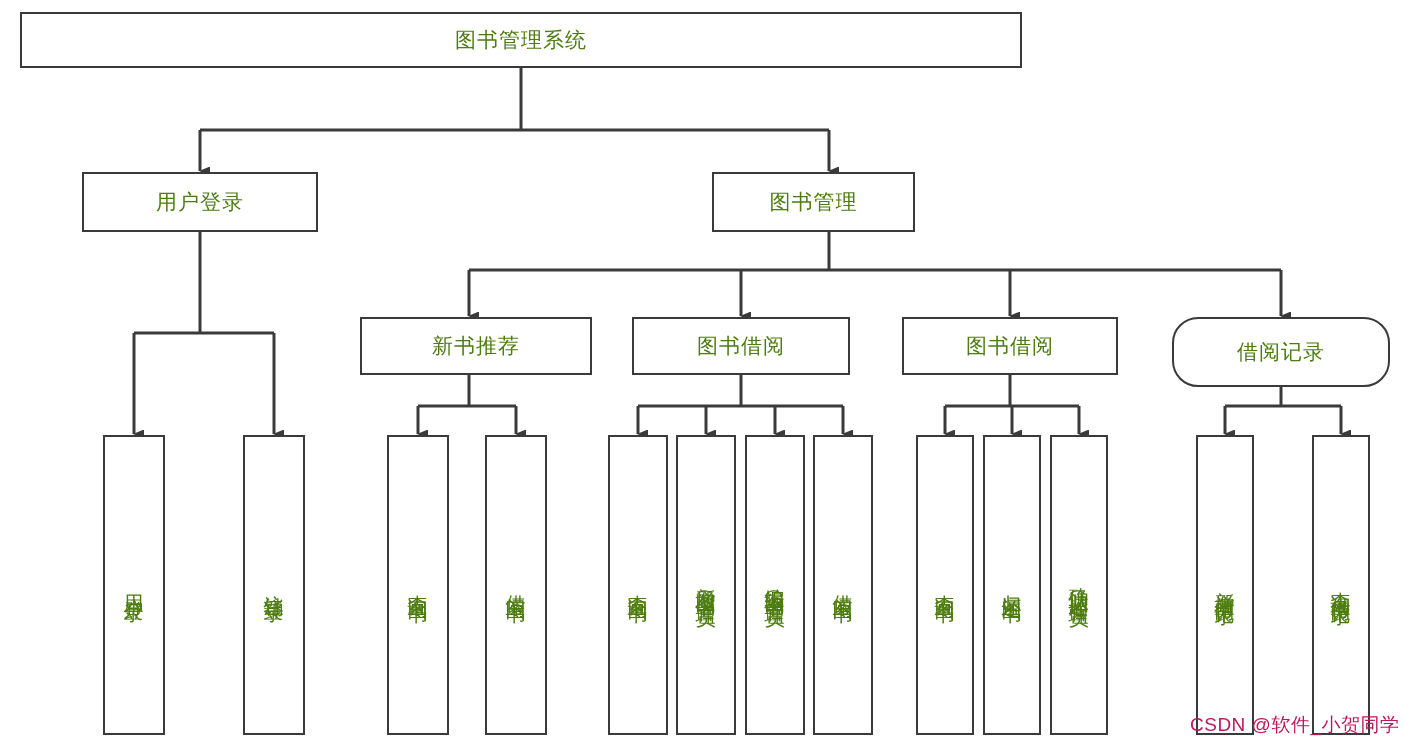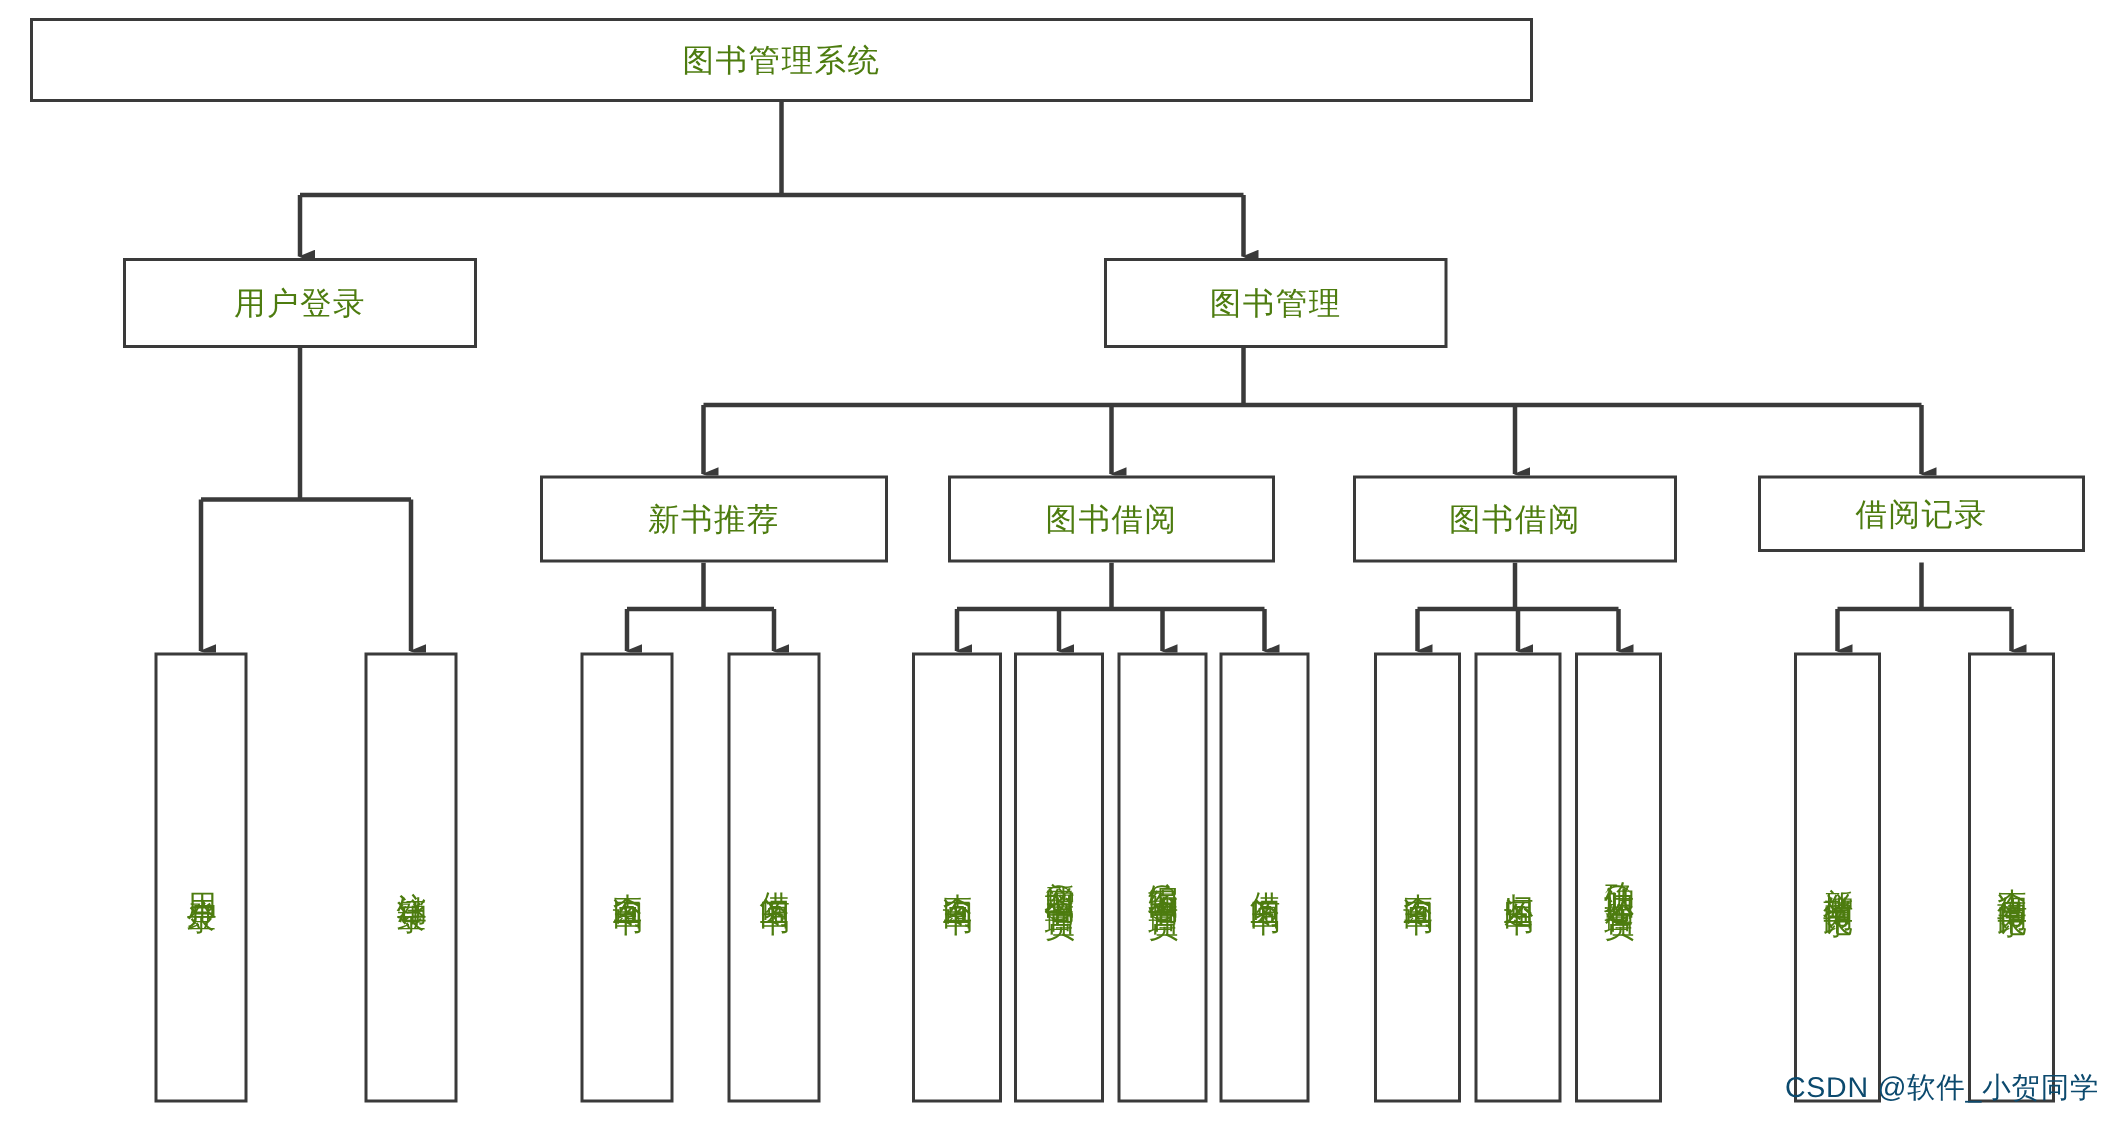--- a/index.html
+++ b/index.html
@@ -49,21 +49,21 @@
     line-height: 1;
     white-space: nowrap;
   }
   .node-label {
     display: block;
     pointer-events: none;
   }
   .watermark {
     position: absolute;
     font-size: 19px;
-    color: #0c4a6e;
+    color: #be185d;
     white-space: nowrap;
     letter-spacing: 0.5px;
   }
 </style>
 </head>
 <body>
 
 <div id="diagram-root">
 
   <svg class="connectors" viewBox="0 0 1405 747" xmlns="http://www.w3.org/2000/svg">
@@ -109,33 +109,33 @@
       </g>
   </svg>
 
   <div id="nodes-layer">
       <div class="node horizontal" style="left: 20px; top: 12px; width: 1002px; height: 56px;">
         <span class="node-label">图书管理系统</span>
       </div>
       <div class="node horizontal" style="left: 82px; top: 172px; width: 236px; height: 60px;">
         <span class="node-label">用户登录</span>
       </div>
-      <div class="node horizontal" style="left: 736px; top: 172px; width: 229px; height: 60px;">
+      <div class="node horizontal" style="left: 712px; top: 172px; width: 203px; height: 60px;">
         <span class="node-label">图书管理</span>
       </div>
       <div class="node horizontal" style="left: 360px; top: 317px; width: 232px; height: 58px;">
         <span class="node-label">新书推荐</span>
       </div>
       <div class="node horizontal" style="left: 632px; top: 317px; width: 218px; height: 58px;">
         <span class="node-label">图书借阅</span>
       </div>
       <div class="node horizontal" style="left: 902px; top: 317px; width: 216px; height: 58px;">
         <span class="node-label">图书借阅</span>
       </div>
-      <div class="node horizontal" style="left: 1172px; top: 317px; width: 218px; height: 51px;">
+      <div class="node horizontal" style="left: 1172px; top: 317px; width: 218px; height: 70px; border-radius: 26px;">
         <span class="node-label">借阅记录</span>
       </div>
       <div class="node vertical" style="left: 103px; top: 435px; width: 62px; height: 300px;">
         <span class="node-label">用户登录</span>
       </div>
       <div class="node vertical" style="left: 243px; top: 435px; width: 62px; height: 300px;">
         <span class="node-label">注销登录</span>
       </div>
       <div class="node vertical" style="left: 387px; top: 435px; width: 62px; height: 300px;">
         <span class="node-label">查询图书</span>

